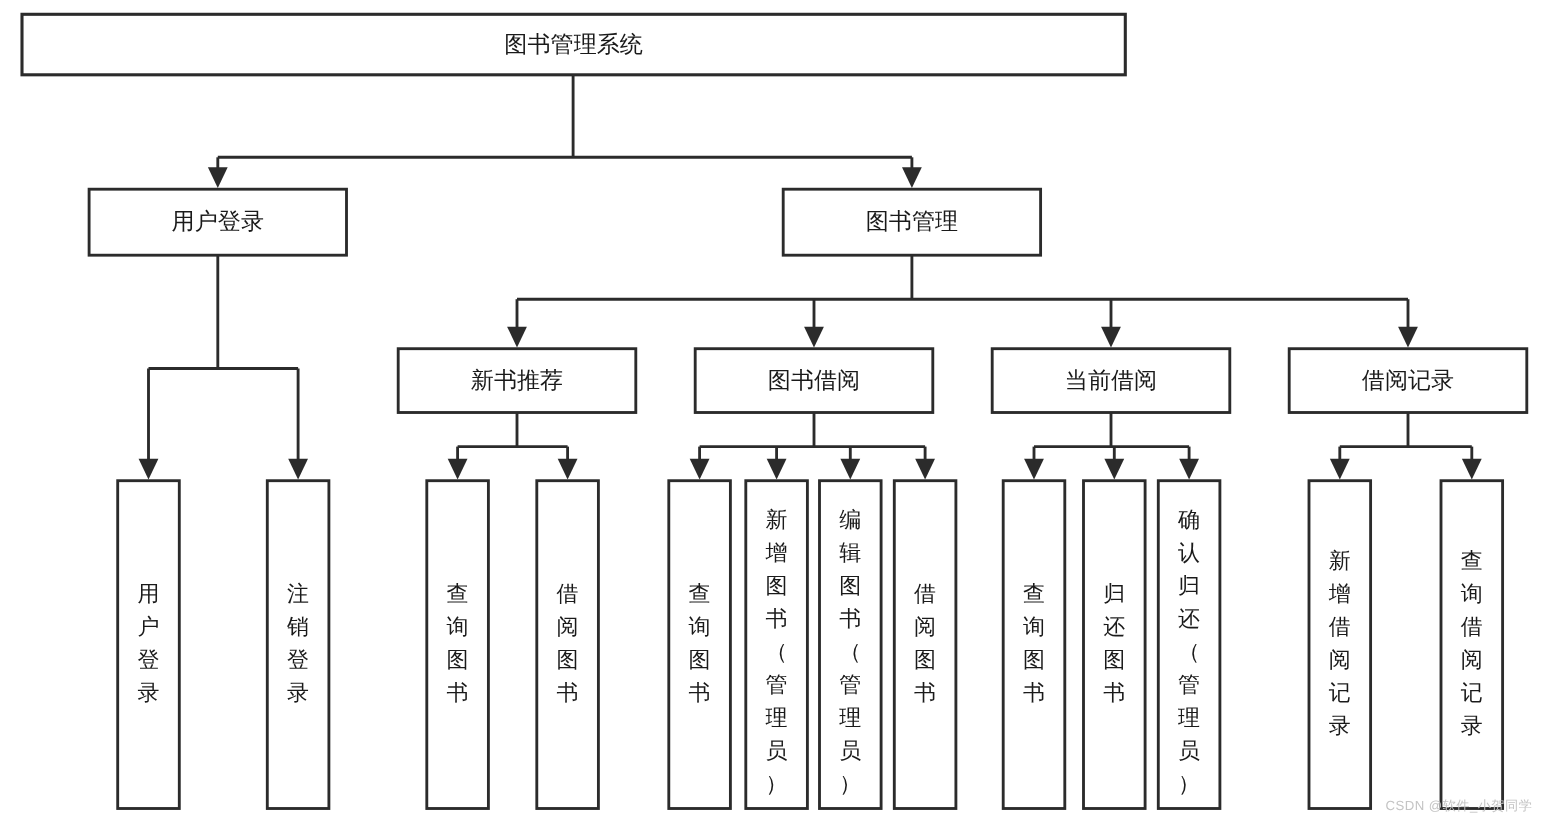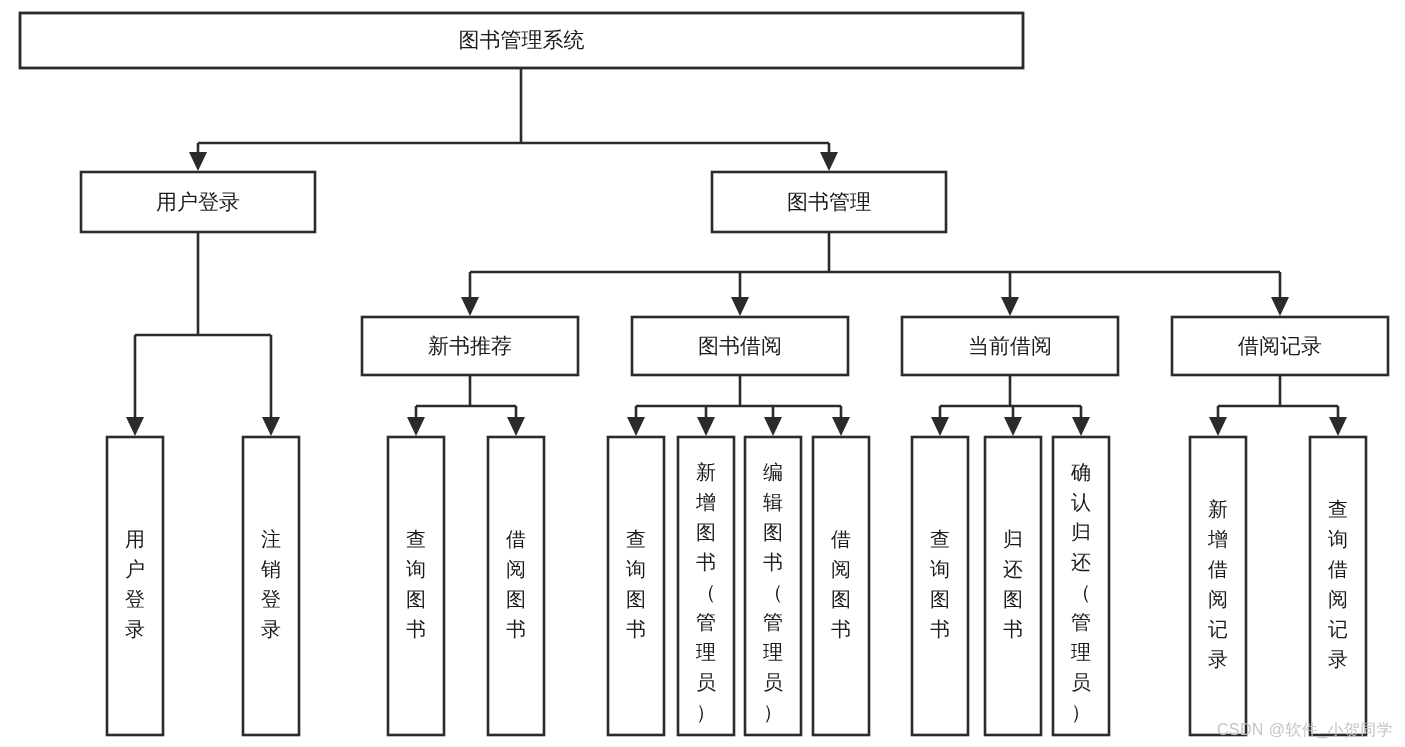--- a/index.html
+++ b/index.html
@@ -54,21 +54,21 @@
     dominant-baseline: middle;
   }
   .node-label.vertical-label {
     font-size: 20px;
   }
   .watermark-text {
     position: absolute;
     right: 12px;
     bottom: 6px;
     color: #c4c4c4;
-    font-size: 16px;
+    font-size: 12px;
     font-family: "Liberation Sans", "DejaVu Sans", sans-serif;
     letter-spacing: 0.4px;
     white-space: nowrap;
     user-select: none;
   }
 </style>
 </head>
 <body>
 
 <div id="diagram-root">

